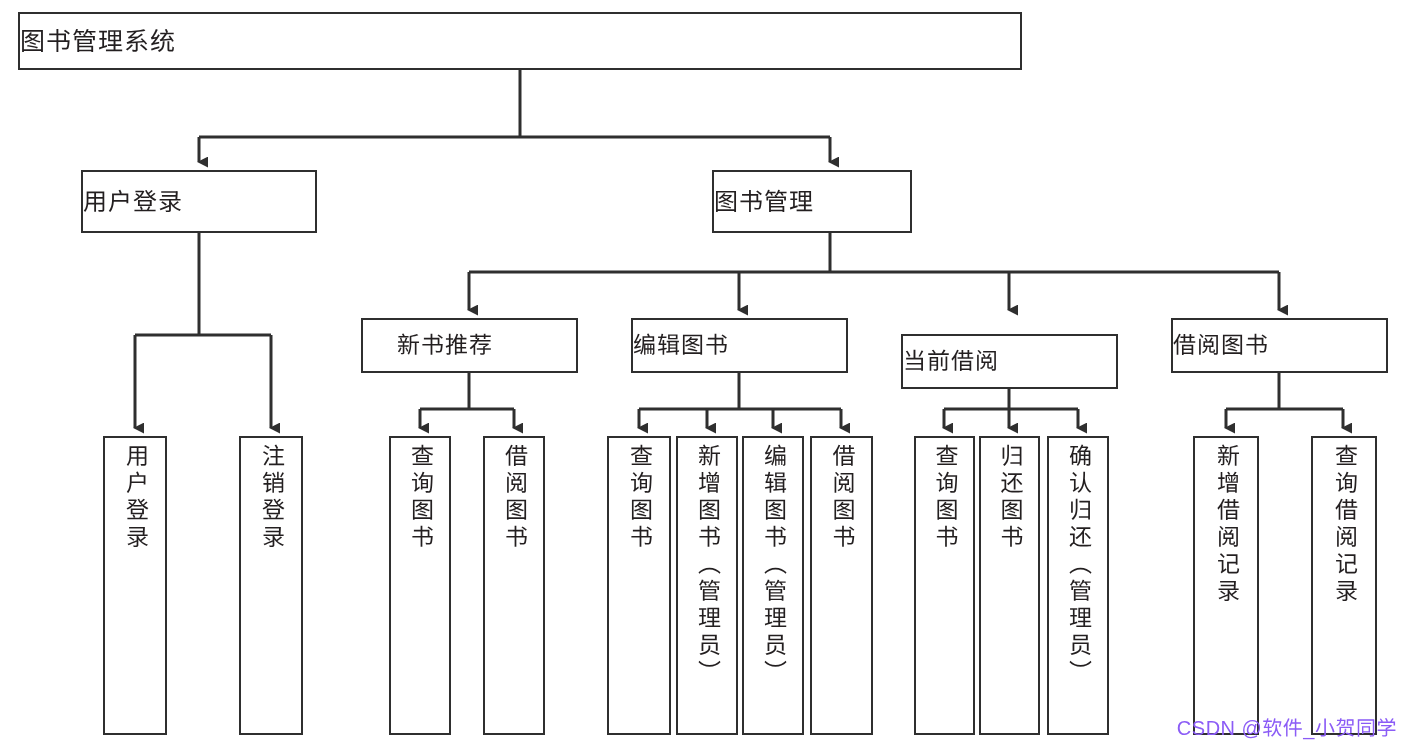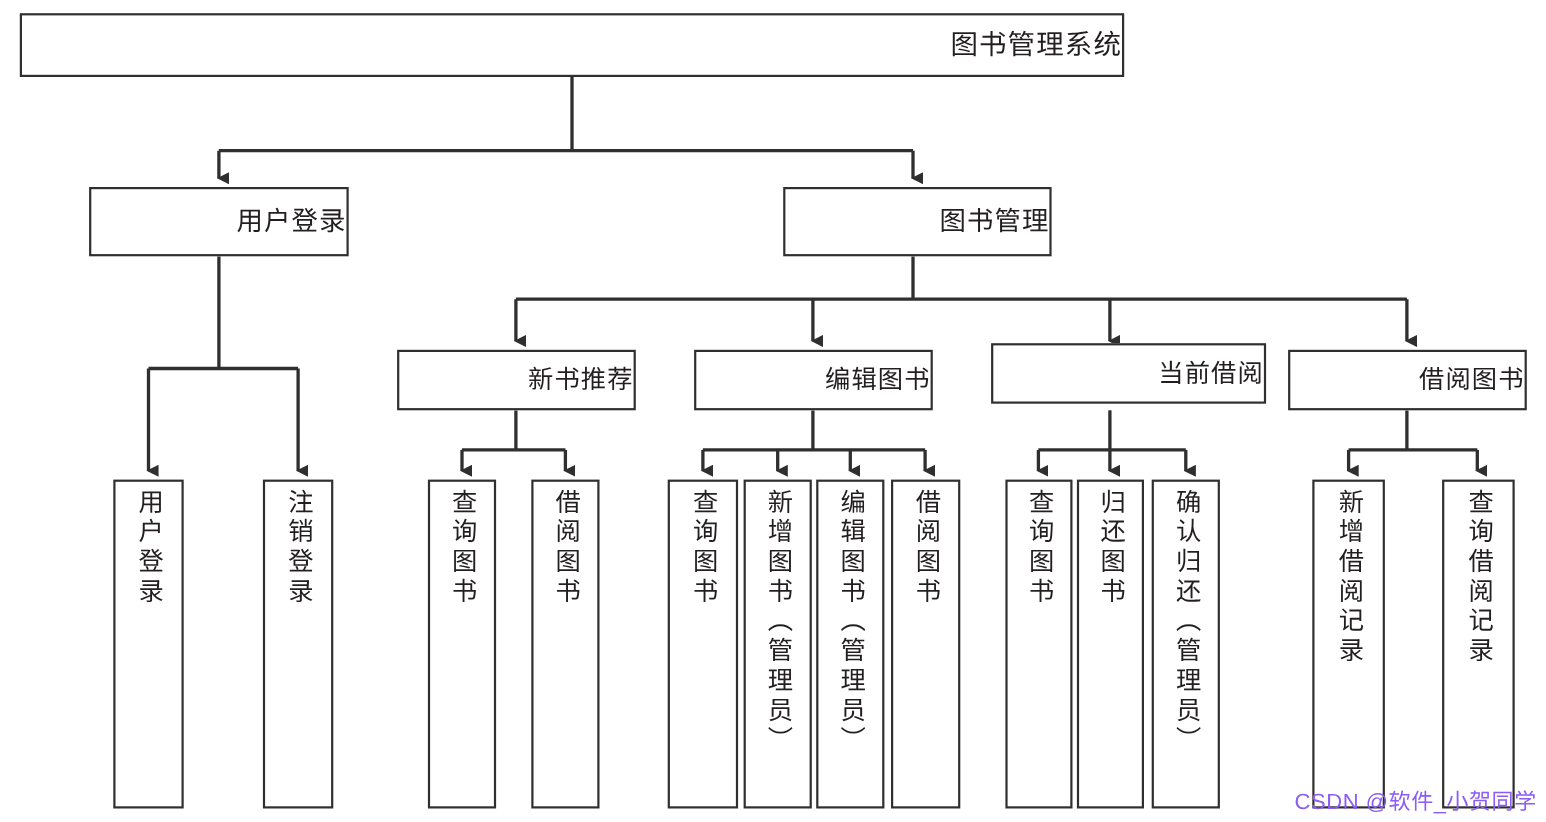--- a/index.html
+++ b/index.html
@@ -27,21 +27,21 @@
     height: 747px;
     pointer-events: none;
   }
   .node {
     position: absolute;
     box-sizing: border-box;
     background: #ffffff;
     border: 2px solid #2f2f2f;
     display: flex;
     align-items: center;
-    justify-content: flex-end;
+    justify-content: flex-start;
     text-align: center;
     z-index: 2;
   }
   .node.root {
     font-size: 25px;
     letter-spacing: 1px;
   }
   .node.level2 {
     font-size: 24px;
     letter-spacing: 1px;
@@ -138,31 +138,31 @@
     </g>
   </svg>
 
   <div class="node root" style="left:18px; top:12px; width:1004px; height:58px;">
     <span class="htext">图书管理系统</span>
   </div>
 
   <div class="node level2" style="left:81px; top:170px; width:236px; height:63px;">
     <span class="htext">用户登录</span>
   </div>
-  <div class="node level2" style="left:712px; top:170px; width:244px; height:63px;">
+  <div class="node level2" style="left:712px; top:170px; width:200px; height:63px;">
     <span class="htext">图书管理</span>
   </div>
 
   <div class="node level3" style="left:361px; top:318px; width:217px; height:55px;padding-left:34px;">
     <span class="htext">新书推荐</span>
   </div>
   <div class="node level3" style="left:631px; top:318px; width:217px; height:55px;">
     <span class="htext">编辑图书</span>
   </div>
-  <div class="node level3" style="left:901px; top:312px; width:250px; height:55px;padding-left:32px;">
+  <div class="node level3" style="left:901px; top:334px; width:217px; height:55px;">
     <span class="htext">当前借阅</span>
   </div>
   <div class="node level3" style="left:1171px; top:318px; width:217px; height:55px;">
     <span class="htext">借阅图书</span>
   </div>
 
   <div class="node leaf leaf-pad-top" style="left:103px; top:436px; width:64px; height:299px;">
     <span class="vtext">用户登录</span>
   </div>
   <div class="node leaf leaf-pad-top" style="left:239px; top:436px; width:64px; height:299px;">

